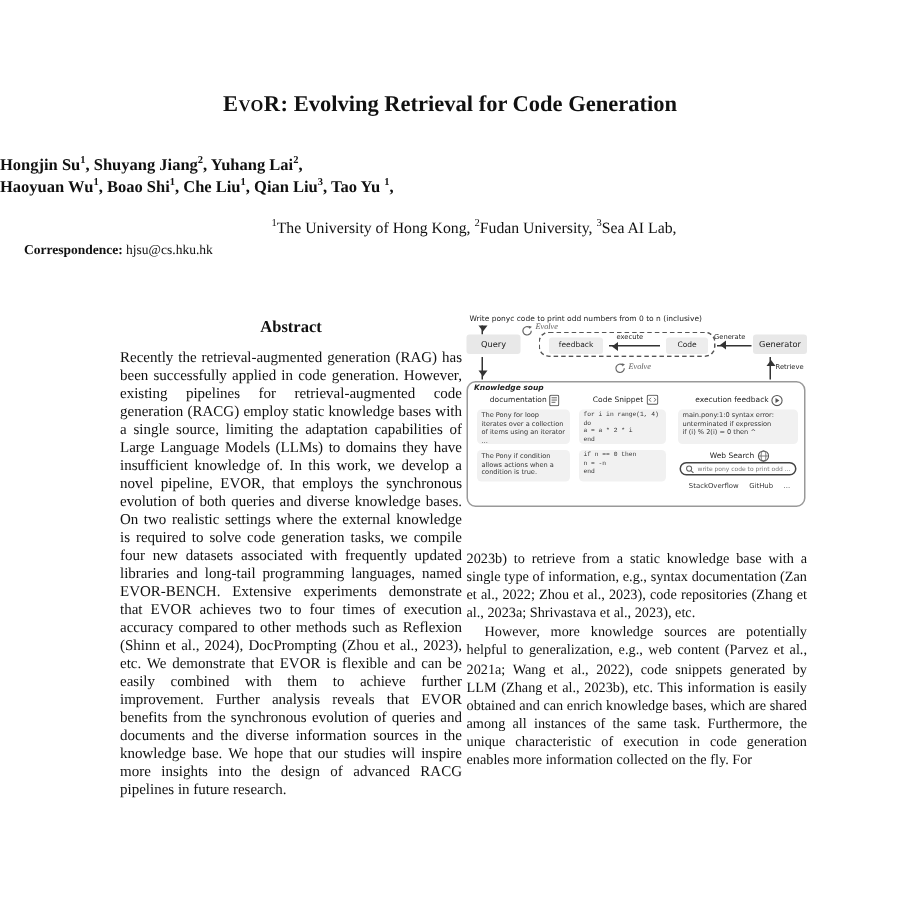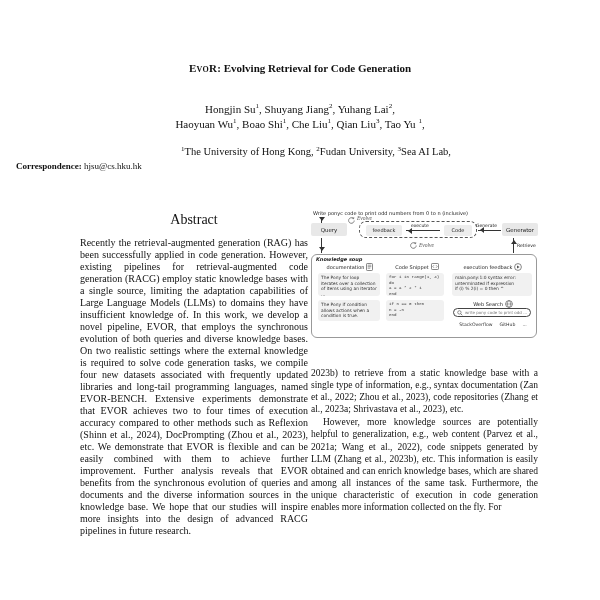--- a/index.html
+++ b/index.html
@@ -3,34 +3,34 @@
 <meta charset="utf-8">
 <style>
   html,body{margin:0;padding:0;}
   body{
     width:600px;height:600px;overflow:hidden;background:#ffffff;
     font-family:"Liberation Serif", serif;color:#111;position:relative;
   }
   .page{position:absolute;inset:0;background:#fff;}
   
   .title{position:absolute;top:62px;left:0;width:600px;text-align:center;
+    font-size:15px;font-weight:bold;}
+  .title .sc{font-variant:small-caps;letter-spacing:.3px;}
+  .authors{position:absolute;left:0;width:600px;
     font-size:11px;font-weight:bold;}
-  .title .sc{font-variant:small-caps;letter-spacing:.3px;}
-  .authors{position:absolute;left:0;width:600px;text-align:center;
-    font-size:11px;font-weight:normal;}
   .authors sup{font-size:7px;}
   .line1{top:102px;} .line2{top:117px;}
   .affil{position:absolute;top:144px;left:0;width:600px;text-align:center;font-size:10.5px;padding-left:16px;}
   .affil sup{font-size:7px;}
   .corr{position:absolute;top:161px;left:16px;width:600px;font-size:9px;}
   .corr b{font-weight:bold;}
   
   .col-left{position:absolute;left:80px;top:212px;width:228px;}
   .col-right{position:absolute;left:311px;top:210px;width:227px;}
-  .abs-head{text-align:center;font-weight:normal;font-size:14px;margin-bottom:9px;}
+  .abs-head{text-align:center;font-weight:bold;font-size:11px;margin-bottom:9px;}
   .abs-body{font-size:10px;line-height:12px;text-align:justify;}
   .body-par{font-size:9.5px;line-height:12.1px;text-align:justify;}
   .body-par.indent{text-indent:12px;margin-top:1px;}
   
   .fig{position:relative;height:130px;font-family:"DejaVu Sans", sans-serif;}
   .fig *{box-sizing:border-box;}
   .qtext{position:absolute;top:0;left:2px;font-size:5px;color:#222;white-space:nowrap;}
   .node{position:absolute;background:#e8e8e8;border-radius:2px;
     font-size:5.5px;display:flex;align-items:center;justify-content:center;color:#222;}
   .dashedbox{position:absolute;left:48px;top:11px;width:118px;height:17px;

